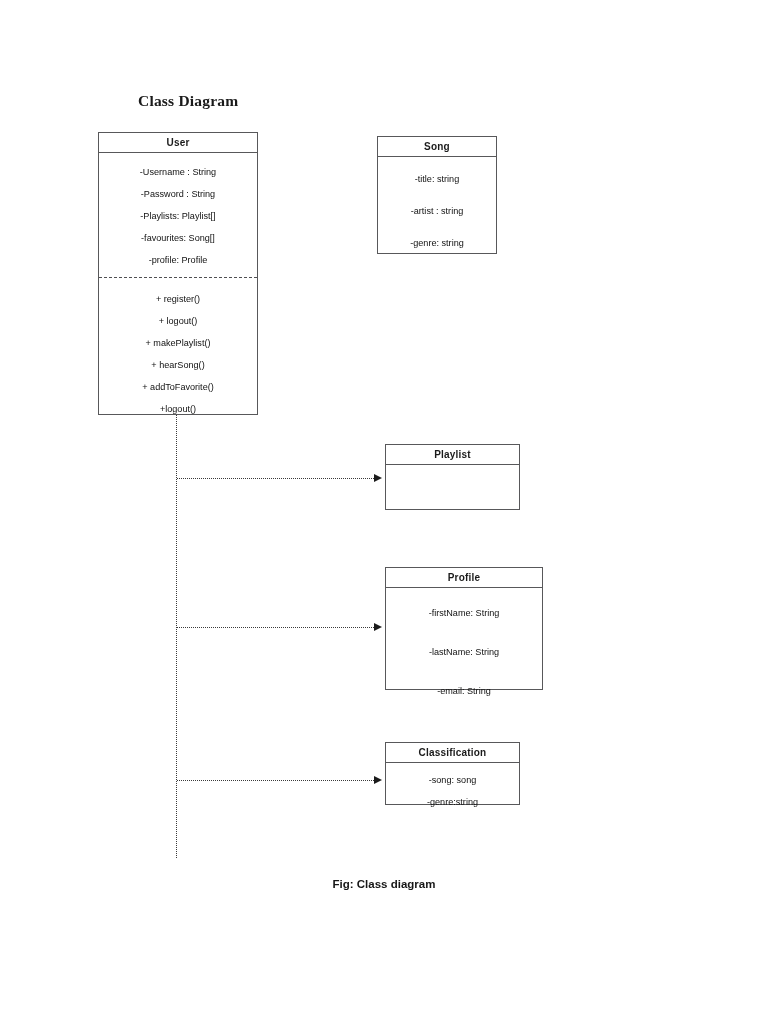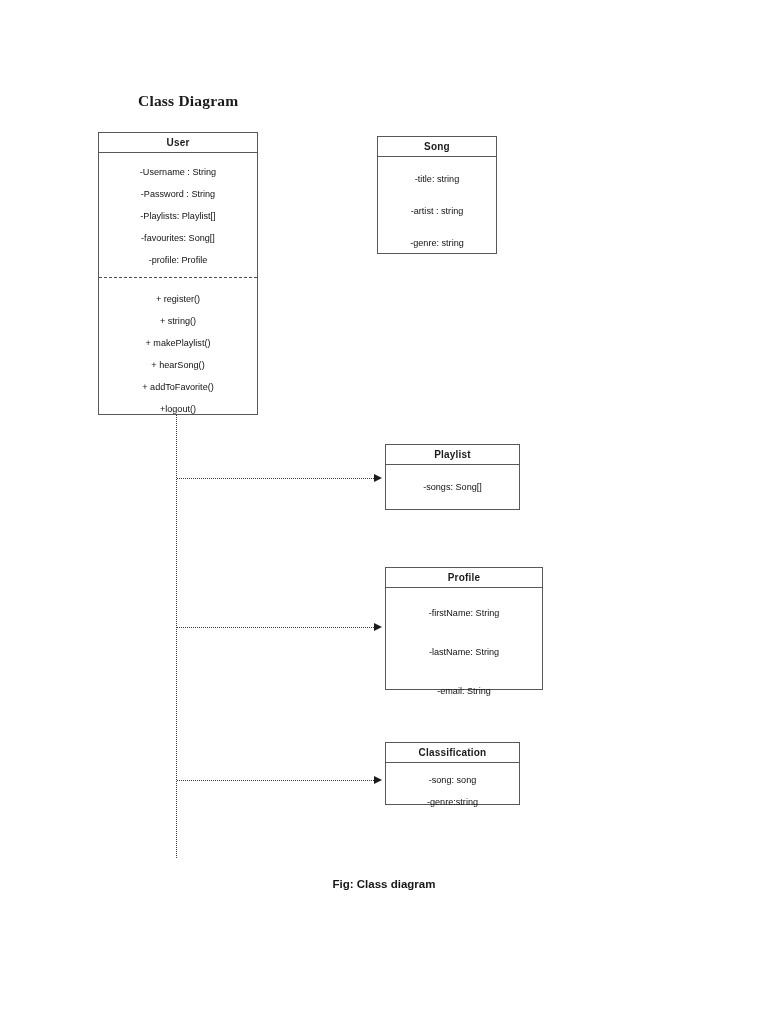--- a/index.html
+++ b/index.html
@@ -150,41 +150,40 @@
     <div class="uml-name">User</div>
     <div class="uml-section attrs">
       <div class="uml-row">-Username : String</div>
       <div class="uml-row">-Password : String</div>
       <div class="uml-row">-Playlists: Playlist[]</div>
       <div class="uml-row">-favourites: Song[]</div>
       <div class="uml-row">-profile: Profile</div>
     </div>
     <div class="uml-section ops dashed-top">
       <div class="uml-row">+ register()</div>
-      <div class="uml-row">+ string()</div>
+      <div class="uml-row">+ logout()</div>
       <div class="uml-row">+ makePlaylist()</div>
       <div class="uml-row">+ hearSong()</div>
       <div class="uml-row">+ addToFavorite()</div>
       <div class="uml-row">+logout()</div>
     </div>
   </div>
 
   <div class="uml-class" id="class-song">
     <div class="uml-name">Song</div>
     <div class="uml-section">
       <div class="uml-row">-title: string</div>
       <div class="uml-row">-artist : string</div>
       <div class="uml-row">-genre: string</div>
     </div>
   </div>
 
   <div class="uml-class" id="class-playlist">
     <div class="uml-name">Playlist</div>
     <div class="uml-section">
-      <div class="uml-row">-songs: Song[]</div>
     </div>
   </div>
 
   <div class="uml-class" id="class-profile">
     <div class="uml-name">Profile</div>
     <div class="uml-section">
       <div class="uml-row">-firstName: String</div>
       <div class="uml-row">-lastName: String</div>
       <div class="uml-row">-email: String</div>
     </div>

